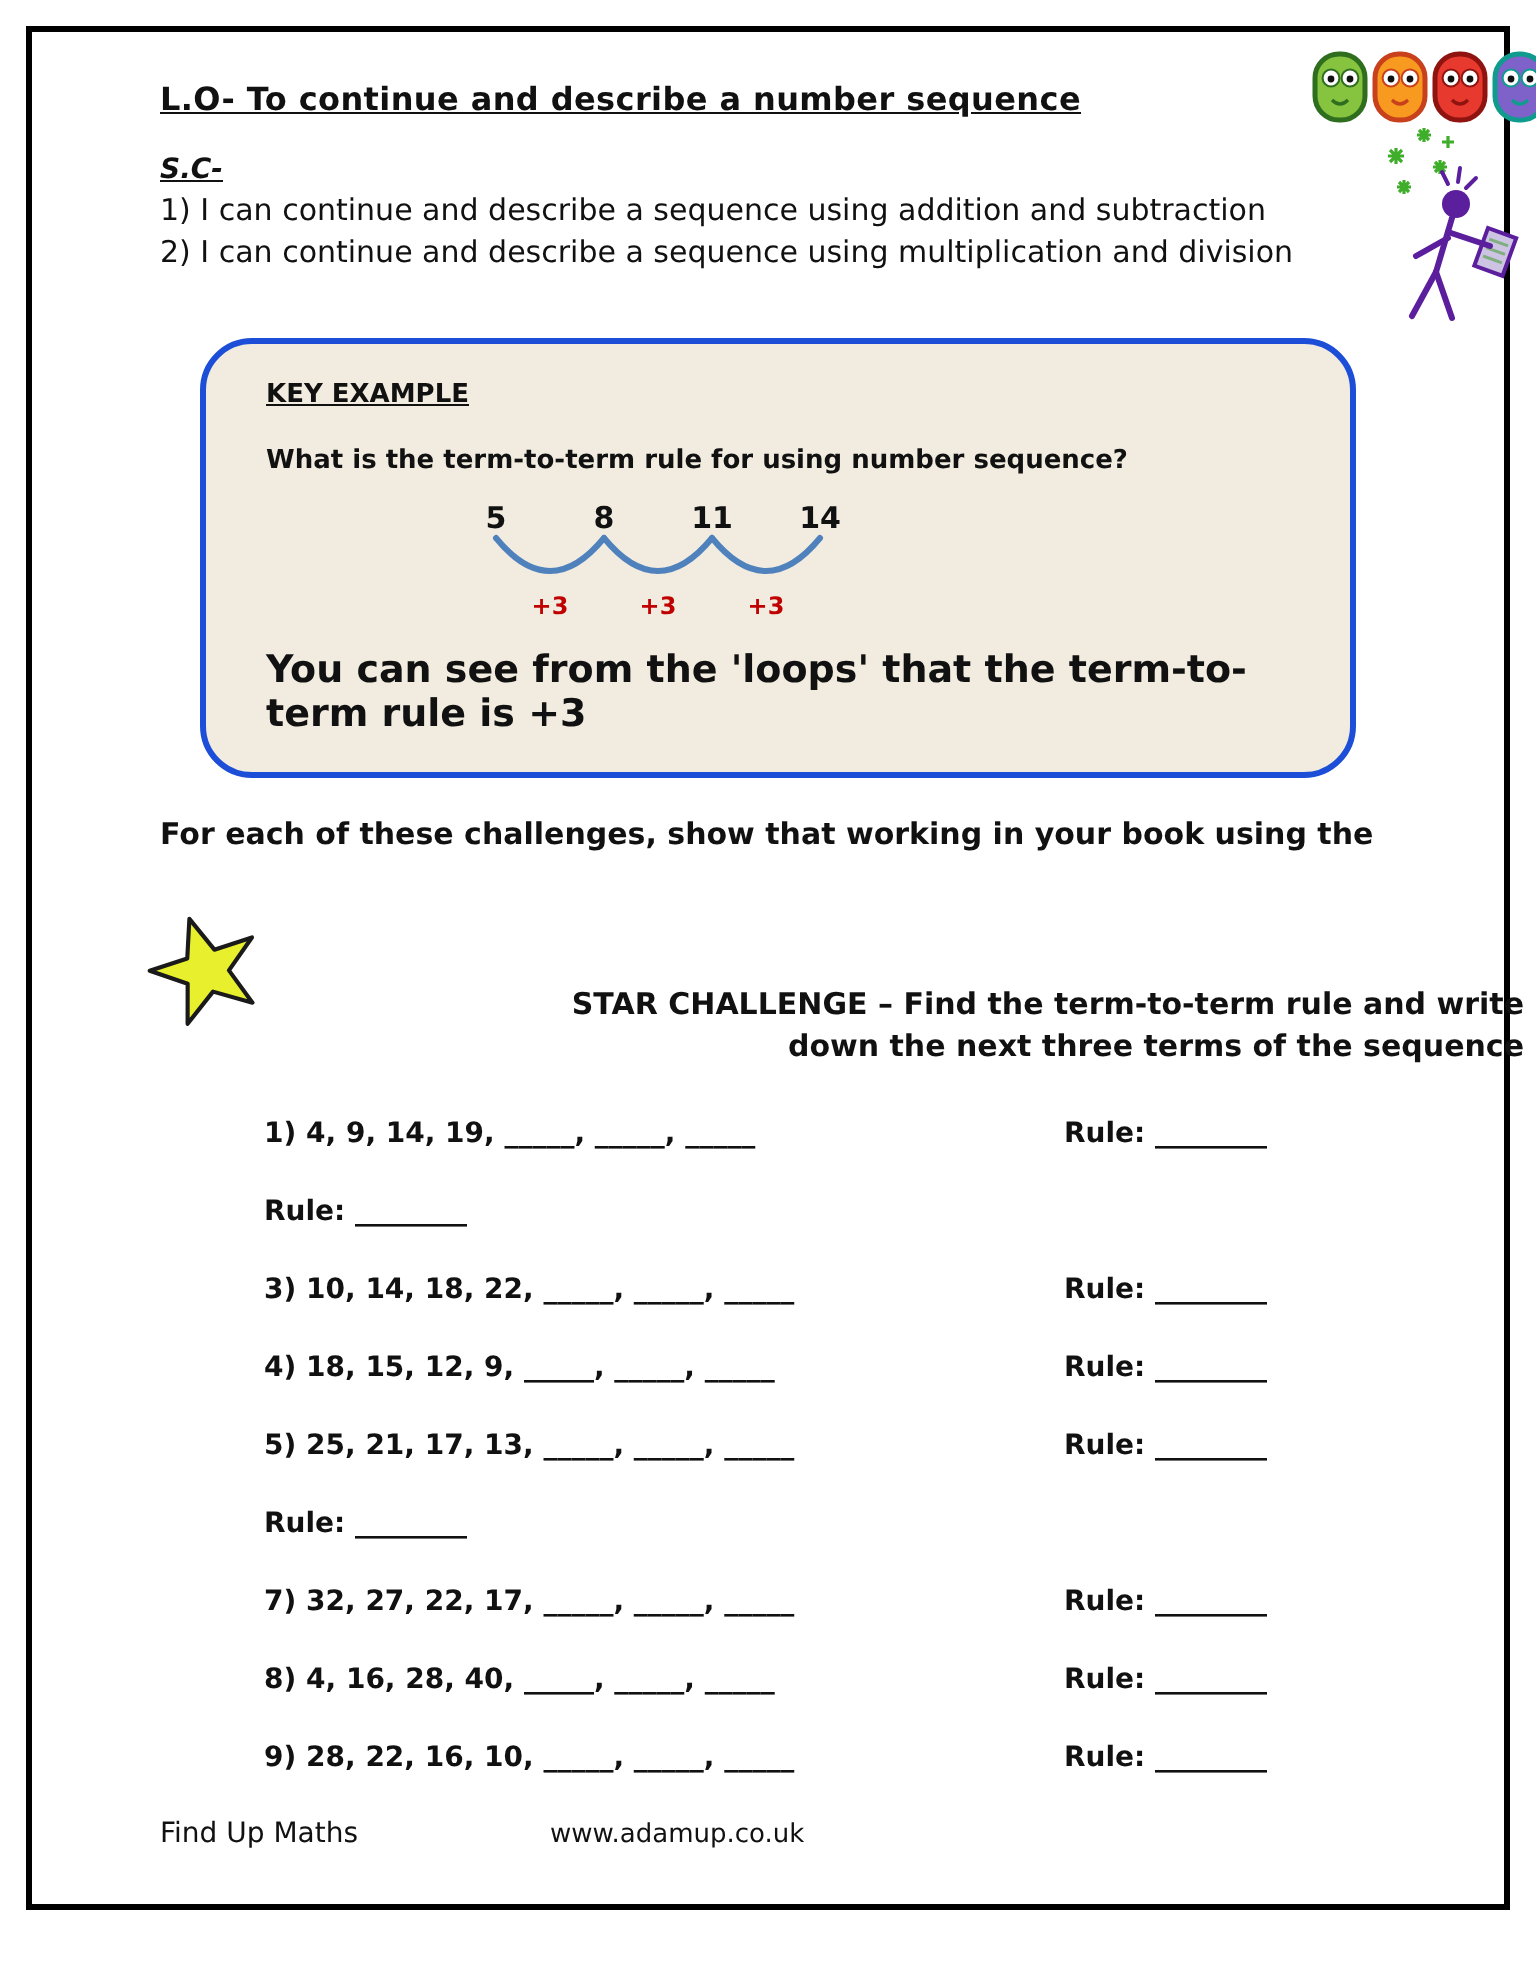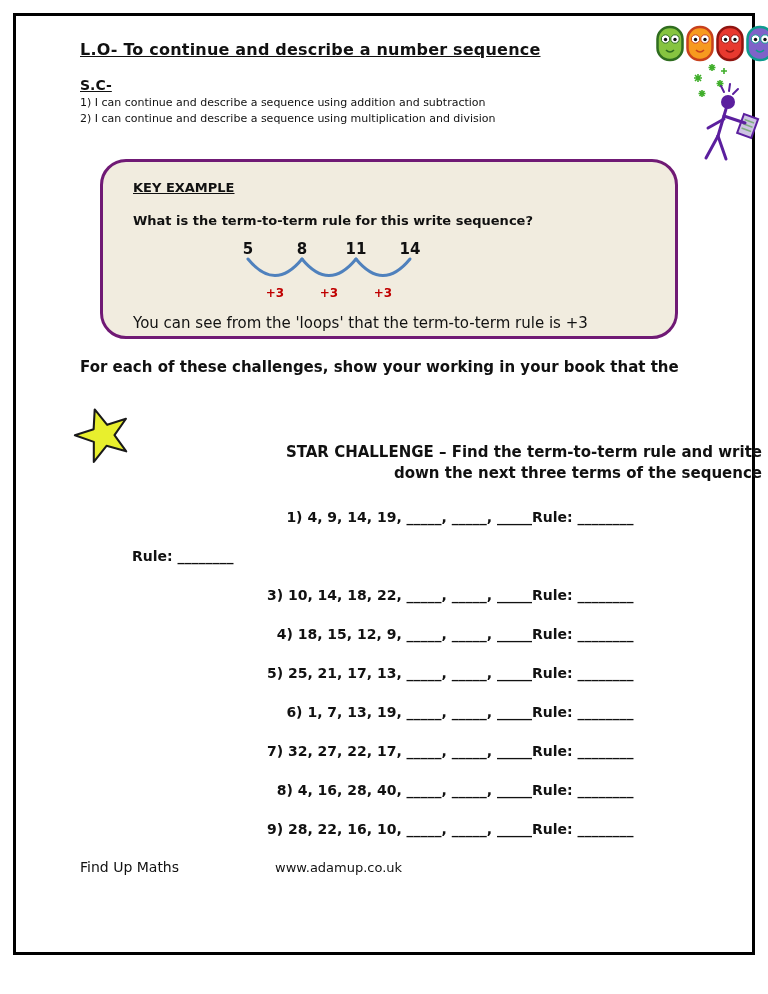--- a/index.html
+++ b/index.html
@@ -30,50 +30,51 @@
     font-size: 16px;
     font-weight: bold;
     text-decoration: underline;
     letter-spacing: 0.2px;
   }
   .monsters { position: absolute; top: 8px; right: 14px; }
 
   .sc-label {
     margin-top: 18px;
     font-weight: bold;
+    font-style: italic;
     text-decoration: underline;
     font-size: 14px;
   }
-  .sc-item { font-size: 11px; margin-top: 3px; }
+  .sc-item { font-size: 15px; margin-top: 3px; }
 
   .key-box {
     margin: 34px 0 0 20px;
     width: 578px;
-    border: 3px solid #701a75;
+    border: 3px solid #1d4ed8;
     border-radius: 26px;
     background: #f1ecdf;
-    padding: 18px 30px 4px 30px;
+    padding: 18px 30px 18px 30px;
   }
   .key-heading { font-weight: bold; text-decoration: underline; font-size: 13px; }
   .key-question { margin-top: 18px; font-weight: bold; font-size: 13px; }
   .seq { margin: 12px 0 0 88px; width: 216px; }
   .seq-numbers { display: flex; font-weight: bold; font-size: 15px; }
   .seq-numbers span { width: 54px; text-align: center; }
   .loops-svg { display: block; margin-top: -2px; }
   .seq-plus { display: flex; margin-left: 27px; }
   .seq-plus span { width: 54px; text-align: center; color: #c00000; font-weight: bold; font-size: 12px; }
-  .key-conclusion { margin-top: 14px; font-weight: normal; font-size: 15px; }
+  .key-conclusion { margin-top: 14px; font-weight: bold; font-size: 19px; }
 
   .instructions { margin-top: 18px; font-weight: bold; font-size: 15px; line-height: 21px; }
 
   .challenge { position: relative; margin-top: 64px; }
   .star-svg { position: absolute; left: -8px; top: -38px; }
   .challenge-heading { margin-left: 52px; font-weight: bold; font-size: 15px; line-height: 21px; text-align: right; }
 
-  .problems { margin: 24px 0 0 52px; text-align: right; }
+  .problems { margin: 24px 0 0 52px; }
   .problem-row { display: flex; margin-bottom: 20px; font-weight: bold; font-size: 14px; line-height: 19px; }
   .ptext { width: 400px; }
 
   .footer { display: flex; align-items: baseline; margin-top: 2px; font-size: 14px; }
   .footer .url { margin-left: 96px; font-size: 13px; }
 </style>
 </head>
 <body>
 
 <div class="page">
@@ -136,21 +137,21 @@
           <path d="M62 112 L70 135"></path>
         </g>
       </svg>
 
       <div class="sc-label">S.C-</div>
       <div class="sc-item">1) I can continue and describe a sequence using addition and subtraction</div>
       <div class="sc-item">2) I can continue and describe a sequence using multiplication and division</div>
 
       <div class="key-box">
         <div class="key-heading">KEY EXAMPLE</div>
-        <div class="key-question">What is the term-to-term rule for this write sequence?</div>
+        <div class="key-question">What is the term-to-term rule for using number sequence?</div>
 
         <div class="seq">
           <div class="seq-numbers">
             <span>5</span>
             <span>8</span>
             <span>11</span>
             <span>14</span>
           </div>
           <svg class="loops-svg" width="216" height="30" viewBox="0 0 216 30">
             <path d="M27 3 Q54 36 81 3" fill="none" stroke="#4f81bd" stroke-width="3" stroke-linecap="round"></path>
@@ -161,21 +162,21 @@
             <span>+3</span>
             <span>+3</span>
             <span>+3</span>
           </div>
         </div>
 
         <div class="key-conclusion">You can see from the 'loops' that the term-to-term rule is +3</div>
       </div>
 
       <div class="instructions">
-        <div>For each of these challenges, show your working in your book that the</div>
+        <div>For each of these challenges, show that working in your book using the</div>
       </div>
 
       <div class="challenge">
         <svg class="star-svg" width="62" height="62" viewBox="0 0 60 60">
           <polygon points="30,4 36.9,21.9 56,21.9 40.5,33.6 46.5,52 30,41 13.5,52 19.5,33.6 4,21.9 23.1,21.9" fill="#e8ef2d" stroke="#1a1a1a" stroke-width="2" stroke-linejoin="round" transform="rotate(-18 30 30)"></polygon>
         </svg>
         <div class="challenge-heading">
           <div>STAR CHALLENGE – Find the term-to-term rule and write</div>
           <div>down the next three terms of the sequence</div>
         </div>
@@ -194,21 +195,20 @@
           </div>
           <div class="problem-row">
             <span class="ptext">4) 18, 15, 12, 9, _____, _____, _____</span>
             <span class="prule">Rule: ________</span>
           </div>
           <div class="problem-row">
             <span class="ptext">5) 25, 21, 17, 13, _____, _____, _____</span>
             <span class="prule">Rule: ________</span>
           </div>
           <div class="problem-row">
-            <span class="ptext">6) 1, 7, 13, 19, _____, _____, _____</span>
             <span class="prule">Rule: ________</span>
           </div>
           <div class="problem-row">
             <span class="ptext">7) 32, 27, 22, 17, _____, _____, _____</span>
             <span class="prule">Rule: ________</span>
           </div>
           <div class="problem-row">
             <span class="ptext">8) 4, 16, 28, 40, _____, _____, _____</span>
             <span class="prule">Rule: ________</span>
           </div>

